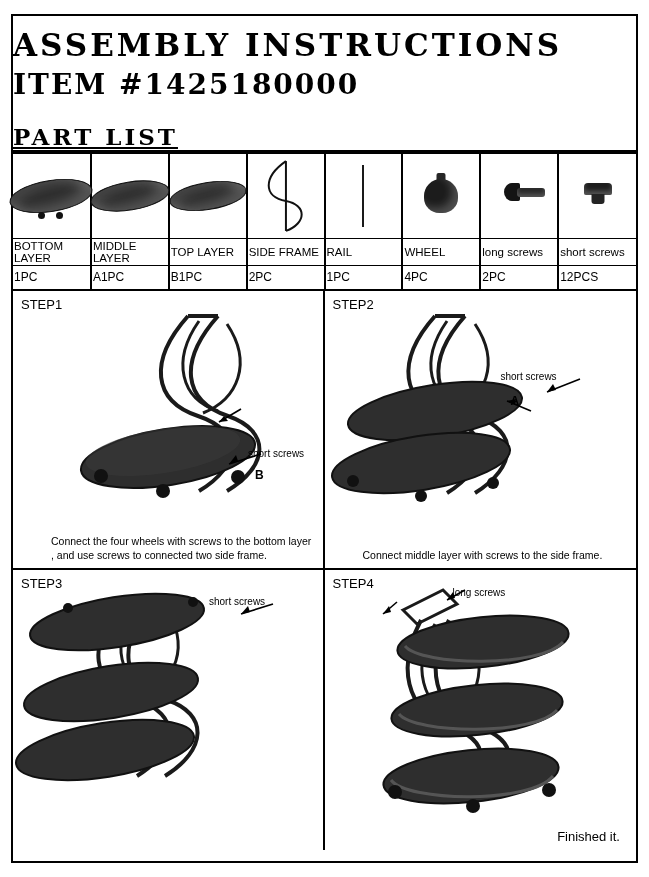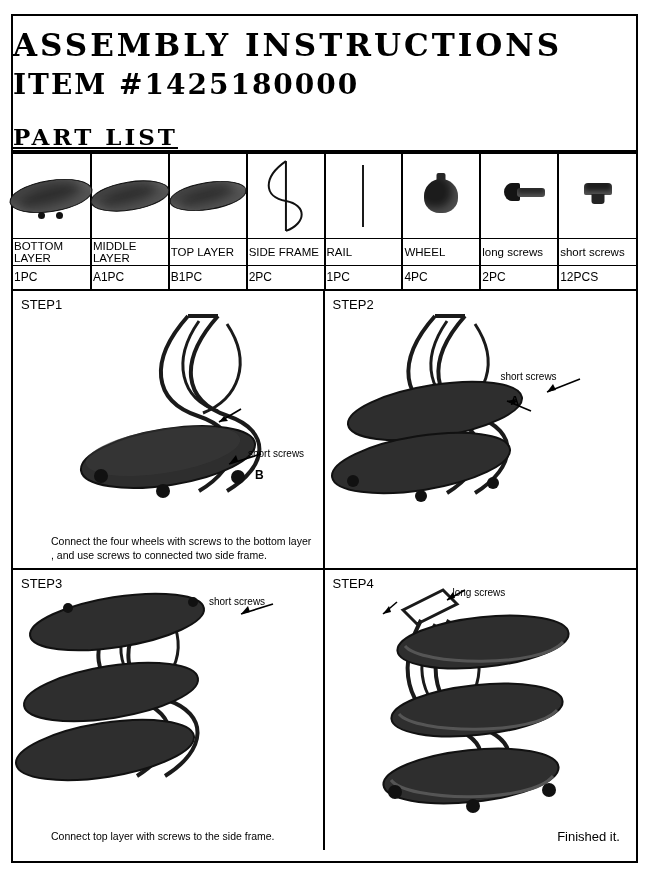--- a/index.html
+++ b/index.html
@@ -356,20 +356,21 @@
         <circle cx="168" cy="192" r="6" fill="#111"></circle>
         <circle cx="96" cy="205" r="6" fill="#111"></circle>
 
         <line x1="255" y1="88" x2="222" y2="101" stroke="#000" stroke-width="1.6"></line>
         <path d="M222 101 l9 -2 l-3 -6 z" fill="#000"></path>
         <line x1="206" y1="120" x2="182" y2="110" stroke="#000" stroke-width="1.6"></line>
         <path d="M182 110 l8 4 l1 -6 z" fill="#000"></path>
       </svg>
       <div class="callout" style="left:176px; top:80px;">short screws</div>
       <div class="marker-letter" style="left:186px; top:103px;">A</div>
+      <div class="step-caption">Connect middle layer with screws to the side frame.</div>
     </div>
 
     <div class="step c1 r2">
       <div class="step-label">STEP3</div>
       <svg class="svg-art" width="312" height="280" viewBox="0 0 312 280">
         <path d="M112 30 C72 74 78 116 124 130 C168 144 166 180 124 206" fill="none" stroke="#1a1a1a" stroke-width="4"></path>
         <path d="M142 30 C102 74 108 116 154 130 C196 144 194 180 152 206" fill="none" stroke="#1a1a1a" stroke-width="4"></path>
         <path d="M124 34 C96 74 106 112 143 124" fill="none" stroke="#1a1a1a" stroke-width="3"></path>
         <path d="M152 37 C178 76 163 112 128 126" fill="none" stroke="#1a1a1a" stroke-width="3"></path>
 
@@ -379,21 +380,20 @@
 
         <ellipse cx="92" cy="180" rx="90" ry="27" transform="rotate(-9 92 180)" fill="#2e2e2e" stroke="#111" stroke-width="2"></ellipse>
 
         <circle cx="55" cy="38" r="5" fill="#111"></circle>
         <circle cx="180" cy="32" r="5" fill="#111"></circle>
 
         <line x1="260" y1="34" x2="228" y2="44" stroke="#000" stroke-width="1.6"></line>
         <path d="M228 44 l9 -2 l-2 -6 z" fill="#000"></path>
       </svg>
       <div class="callout" style="left:196px; top:26px;">short screws</div>
-      <div class="step-caption">Connect top layer with screws to the side frame.</div>
     </div>
 
     <div class="step c2 r2">
       <div class="step-label">STEP4</div>
       <svg class="svg-art" width="313" height="280" viewBox="0 0 313 280">
 
         <path d="M78 40 L118 20 L132 34 L92 54 Z" fill="none" stroke="#1a1a1a" stroke-width="3"></path>
 
         <path d="M96 50 C72 96 80 140 124 156 C168 172 166 200 120 224" fill="none" stroke="#1a1a1a" stroke-width="4"></path>
         <path d="M124 50 C100 96 108 140 152 156 C196 172 194 200 148 224" fill="none" stroke="#1a1a1a" stroke-width="4"></path>

